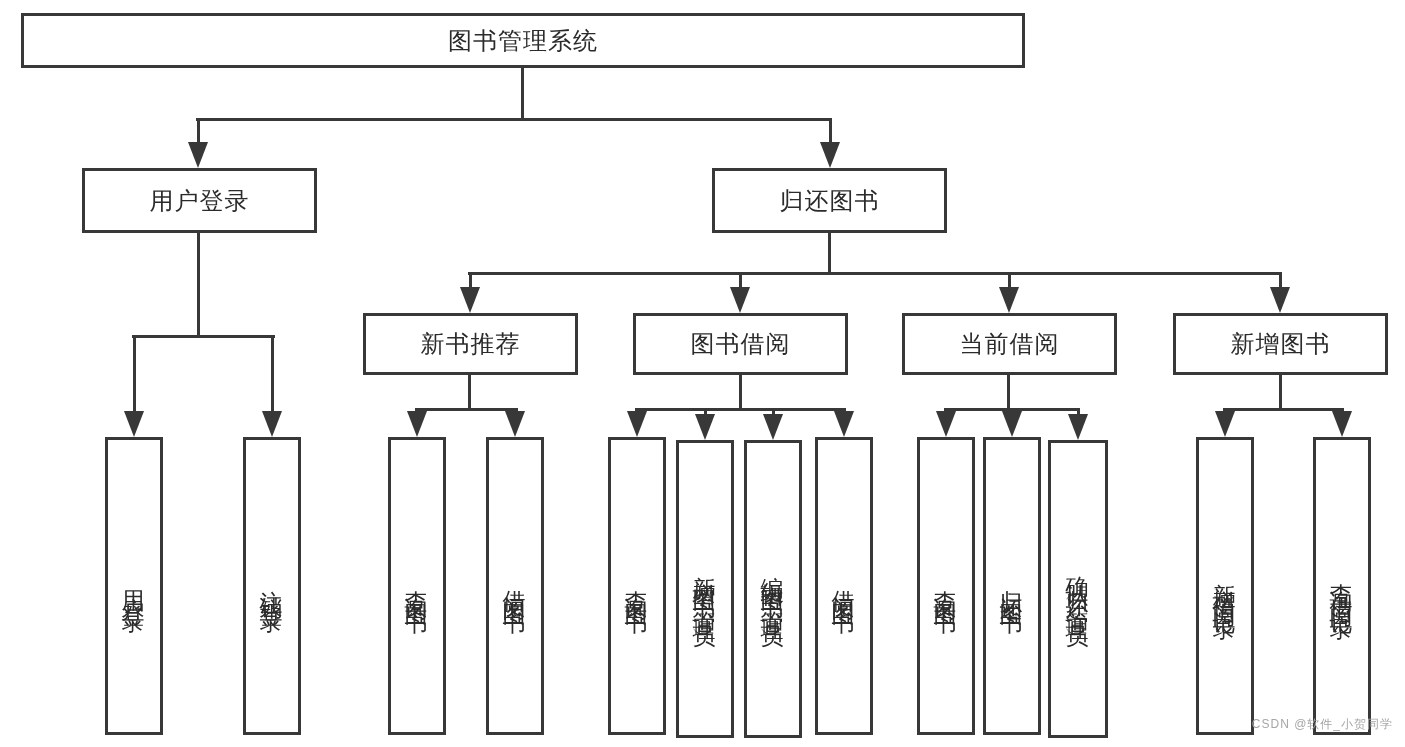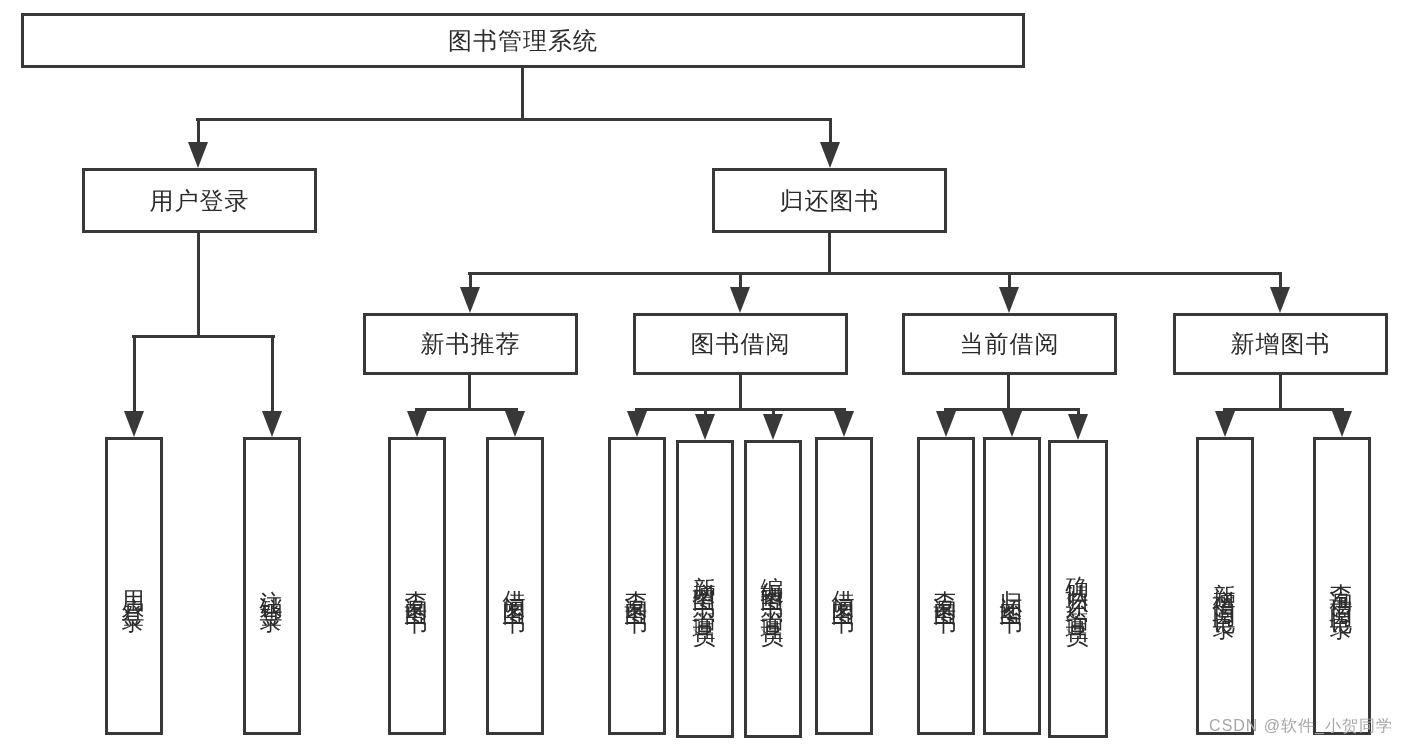--- a/index.html
+++ b/index.html
@@ -51,21 +51,21 @@
   }
   .arrow .head{
     left:0;bottom:0;width:0;height:0;
     border-left:10px solid transparent;
     border-right:10px solid transparent;
     border-top:26px solid var(--line);
   }
   .watermark{
     position:absolute;
     right:12px;top:716px;
-    font-size:16px;
+    font-size:12px;
     color:var(--wm);
     letter-spacing:1px;
     z-index:5;
   }
 </style>
 </head>
 <body>
 
 <div id="stage">
 

